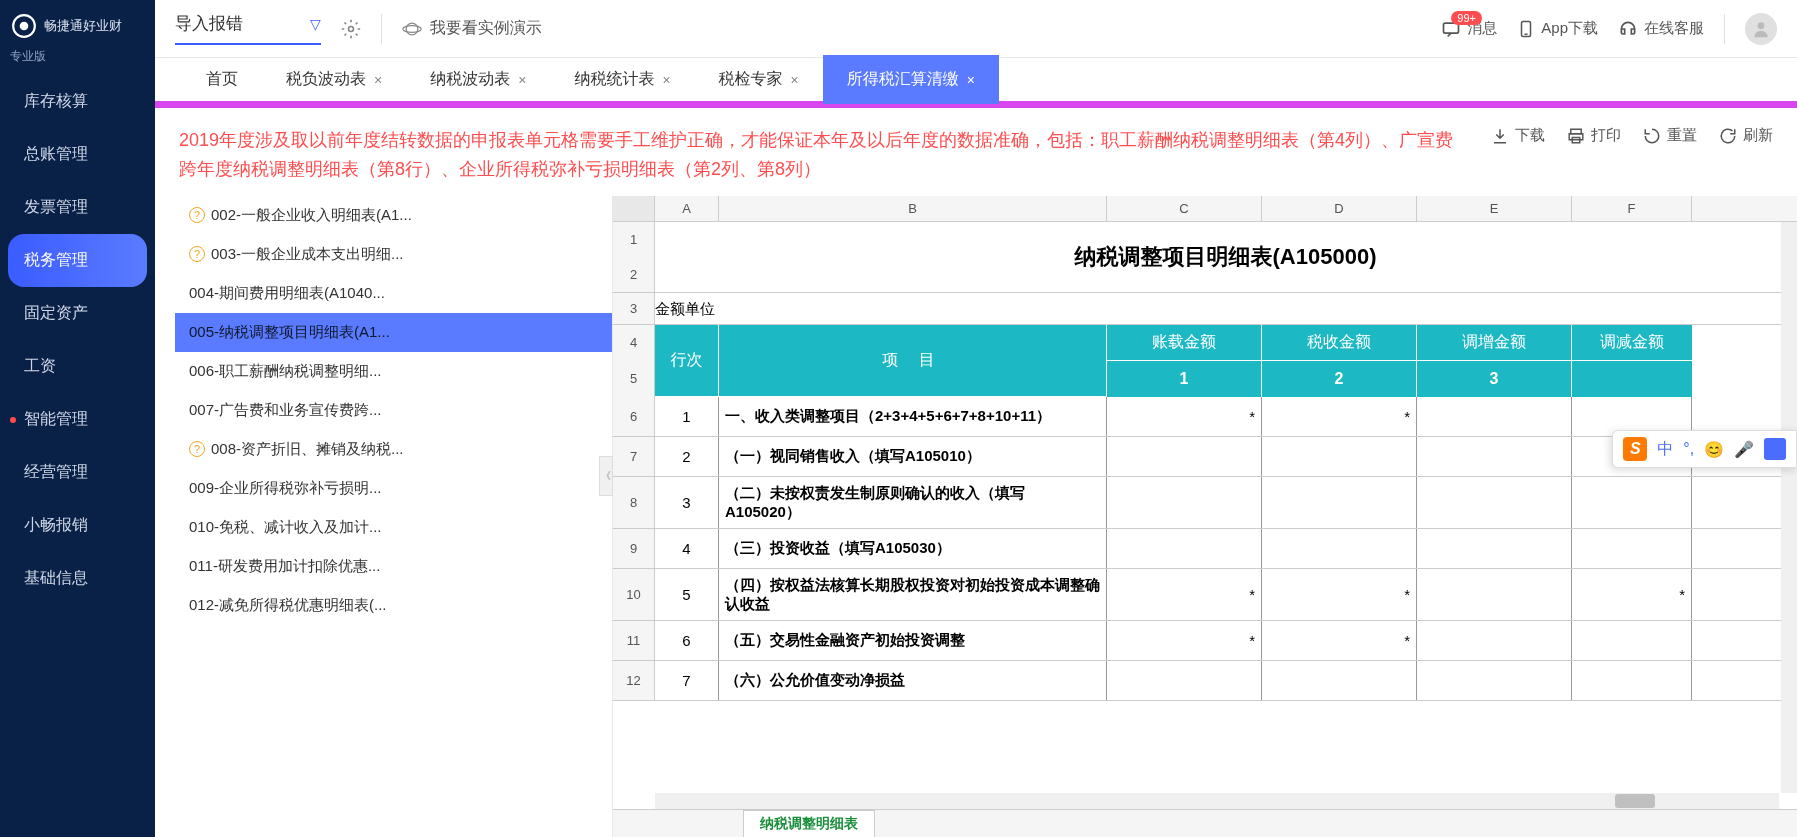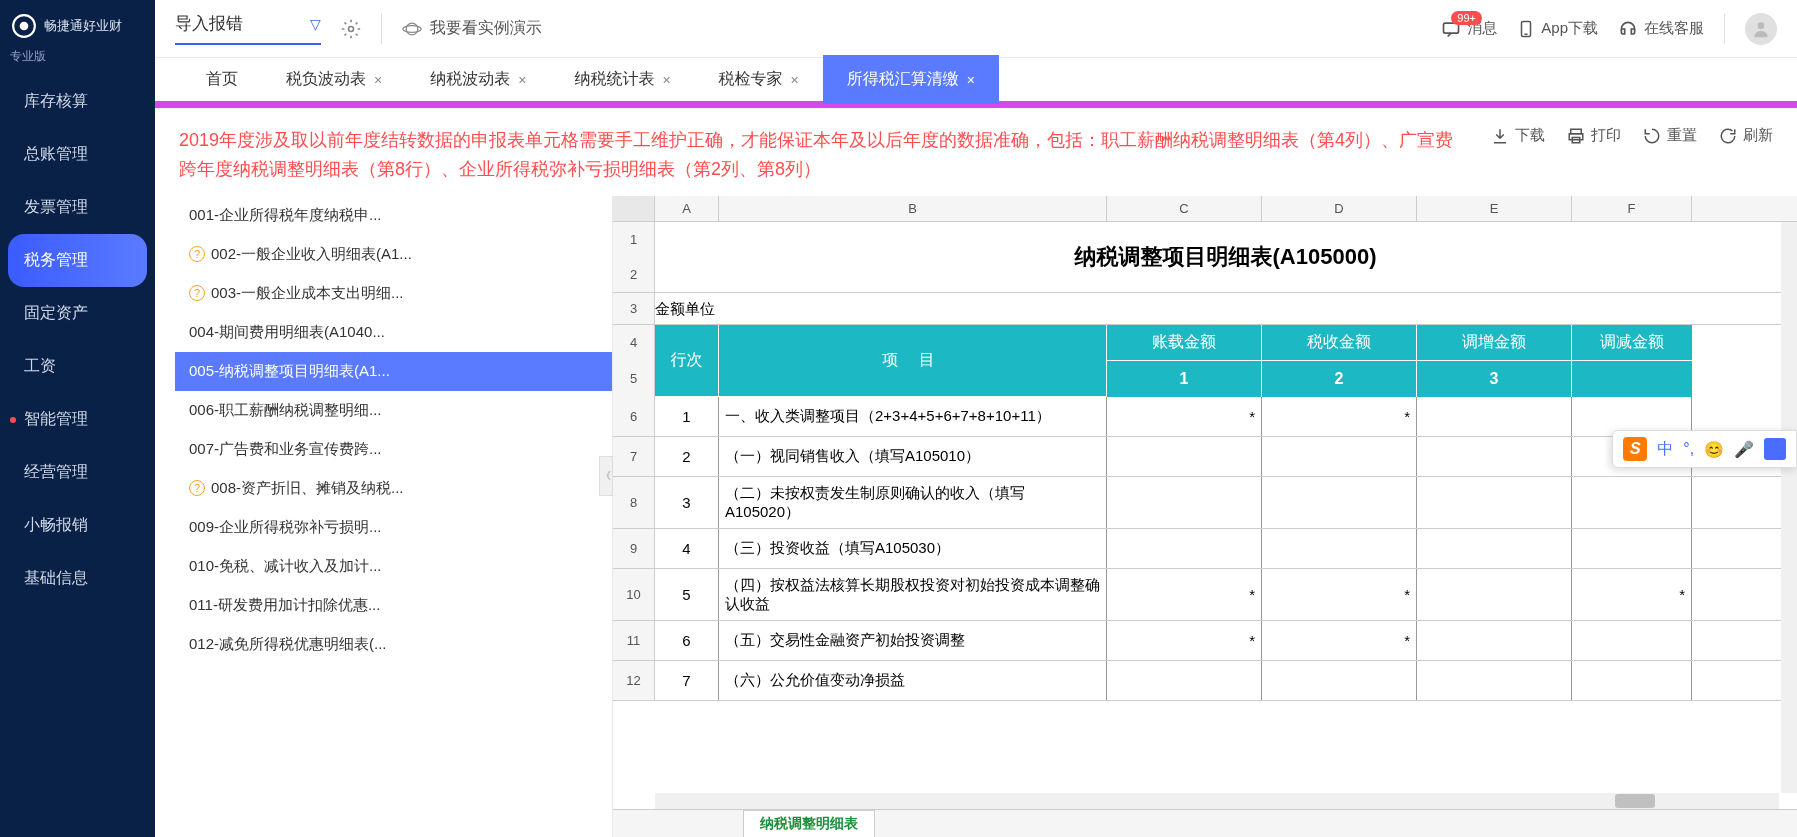--- a/index.html
+++ b/index.html
@@ -44,21 +44,21 @@
 .actions { display: flex; gap: 22px; }
 .action-btn { display: flex; align-items: center; gap: 6px; color: #555; font-size: 15px; cursor: pointer; }
 
 
 .content { flex: 1; display: flex; min-height: 0; position: relative; }
 .collapse-handle { position: absolute; left: 444px; top: 260px; width: 14px; height: 40px; background: #f0f0f0; border: 1px solid #ddd; display: flex; align-items: center; justify-content: center; font-size: 10px; color: #888; cursor: pointer; z-index: 2; }
 
 
 .list-panel { width: 458px; overflow-y: auto; border-right: 1px solid #e8e8e8; padding-left: 20px; }
 .list-item { padding: 10px 14px; font-size: 15px; color: #333; cursor: pointer; white-space: nowrap; overflow: hidden; text-overflow: ellipsis; display: flex; align-items: center; gap: 6px; }
-.list-item.selected { background: #5a7bff; color: #ffffff; }
+.list-item.selected { background: #5a7bff; color: #0f172a; }
 .q-icon { width: 16px; height: 16px; border: 1px solid #f5a623; border-radius: 50%; display: inline-flex; align-items: center; justify-content: center; font-size: 11px; color: #f5a623; flex-shrink: 0; }
 
 
 .sheet { flex: 1; display: flex; flex-direction: column; min-width: 0; position: relative; }
 .col-headers { display: flex; background: #f5f5f5; border-bottom: 1px solid #ccc; height: 26px; }
 .corner { width: 42px; border-right: 1px solid #ccc; background: #e8e8e8; }
 .col-h { text-align: center; font-size: 13px; color: #555; border-right: 1px solid #ccc; line-height: 26px; }
 .col-A { width: 64px; } .col-B { width: 388px; } .col-C { width: 155px; } .col-D { width: 155px; } .col-E { width: 155px; } .col-F { width: 120px; }
 
 .grid-body { flex: 1; overflow: auto; position: relative; }
@@ -70,21 +70,21 @@
 
 .unit-row { height: 32px; }
 .unit-cell { flex: 1; text-align: left; padding-right: 10px; font-size: 15px; line-height: 32px; }
 .hc-A { width: 64px; } .hc-B { width: 388px; } .hc-C { width: 155px; } .hc-D { width: 155px; } .hc-E { width: 155px; } .hc-F { width: 120px; }
 .span2 { height: 72px !important; }
 
 .data-row { height: 40px; }
 .data-row.tall { height: 52px; }
 .dcell { border-right: 1px solid #999; display: flex; align-items: center; font-size: 15px; padding: 0 6px; }
 .dc-A { width: 64px; justify-content: center; }
-.dc-B { width: 388px; font-weight: normal; line-height: 1.3; }
+.dc-B { width: 388px; font-weight: bold; line-height: 1.3; }
 .dc-C, .dc-D, .dc-E { width: 155px; justify-content: flex-end; }
 .dc-F { width: 120px; justify-content: flex-end; }
 
 .sheet-tabs { height: 28px; display: flex; align-items: flex-end; border-top: 1px solid #ccc; background: #f5f5f5; padding-left: 130px; }
 .sheet-tab { padding: 4px 16px; font-size: 14px; background: #fff; border: 1px solid #ccc; border-bottom: none; color: #1a8f3a; font-weight: bold; cursor: pointer; }
 .hscroll { position: absolute; bottom: 28px; left: 42px; right: 18px; height: 16px; background: #f0f0f0; }
 .hscroll-thumb { position: absolute; left: 960px; width: 40px; height: 14px; top: 1px; background: #c0c0c0; border-radius: 3px; }
 .vscroll { position: absolute; right: 0; top: 26px; bottom: 44px; width: 16px; background: #f0f0f0; }
 
 
@@ -230,23 +230,20 @@
           </svg>
         <span>刷新</span>
       </div>
     </div>
   </div>
 
   <div class="content">
     <div class="collapse-handle">《</div>
 
     <div class="list-panel">
-      <div class="list-item">
-          <span>001-企业所得税年度纳税申...</span>
-        </div>
       <div class="list-item">
           <span class="q-icon">?</span>
           <span>002-一般企业收入明细表(A1...</span>
         </div>
       <div class="list-item">
           <span class="q-icon">?</span>
           <span>003-一般企业成本支出明细...</span>
         </div>
       <div class="list-item">
           <span>004-期间费用明细表(A1040...</span>

